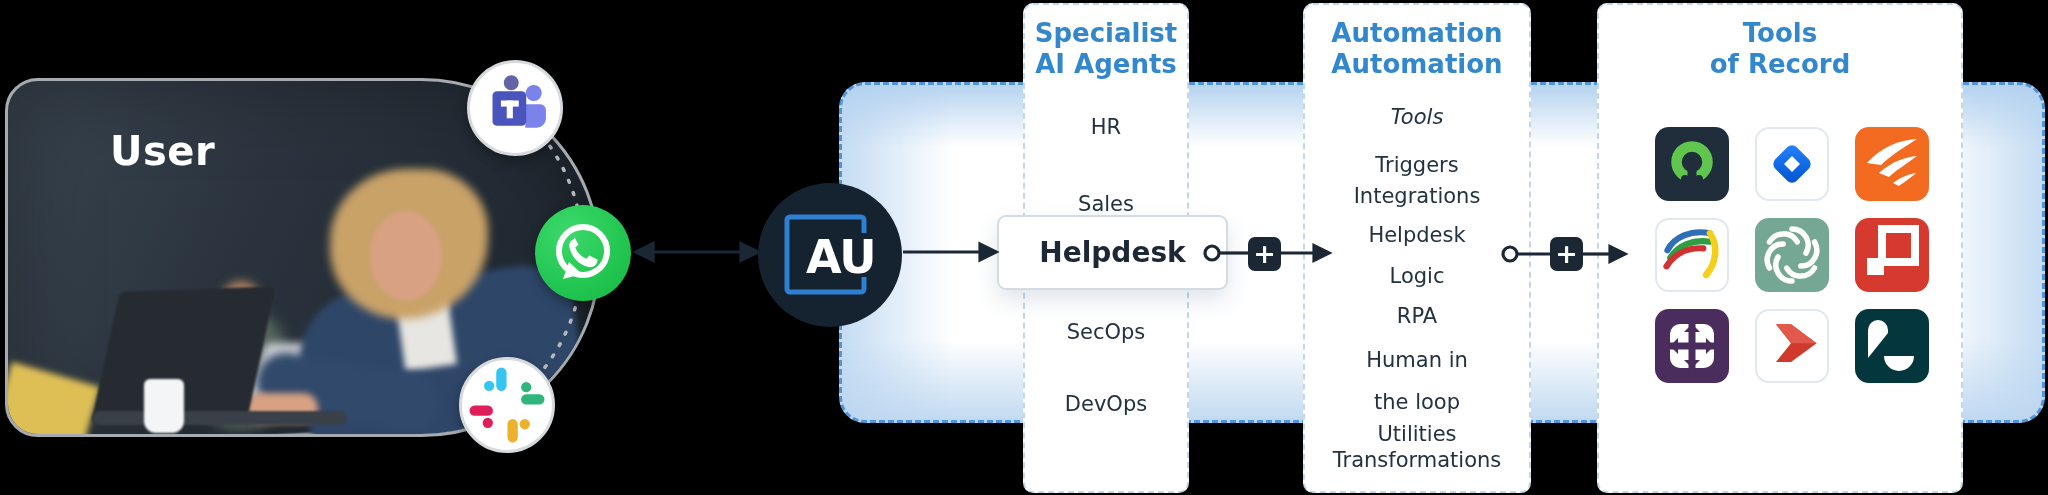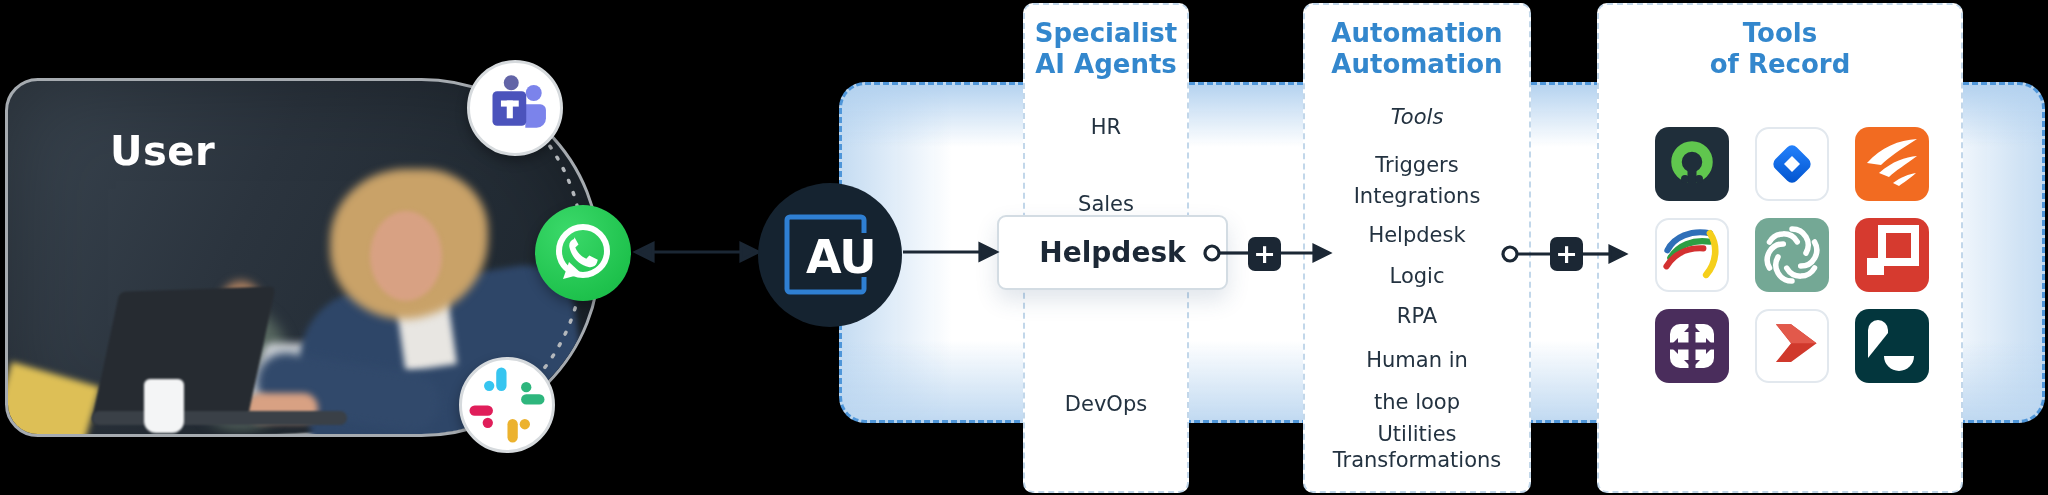--- a/index.html
+++ b/index.html
@@ -176,20 +176,21 @@
 
   <div class="flow-container"></div>
 
   <div class="column col-specialist">
     <div class="col-title">
       <span style="display:block">Specialist</span>
       <span style="display:block">AI Agents</span>
     </div>
     <div class="col-item sp-0">HR</div>
     <div class="col-item sp-1">Sales</div>
+    <div class="col-item sp-2">SecOps</div>
     <div class="col-item sp-3">DevOps</div>
   </div>
 
   <div class="column col-hyperflow">
     <div class="col-title">
       <span style="display:block">Automation</span>
       <span style="display:block">Automation</span>
     </div>
     <div class="col-item hf-0">Tools</div>
     <div class="col-item hf-1">Triggers</div>

